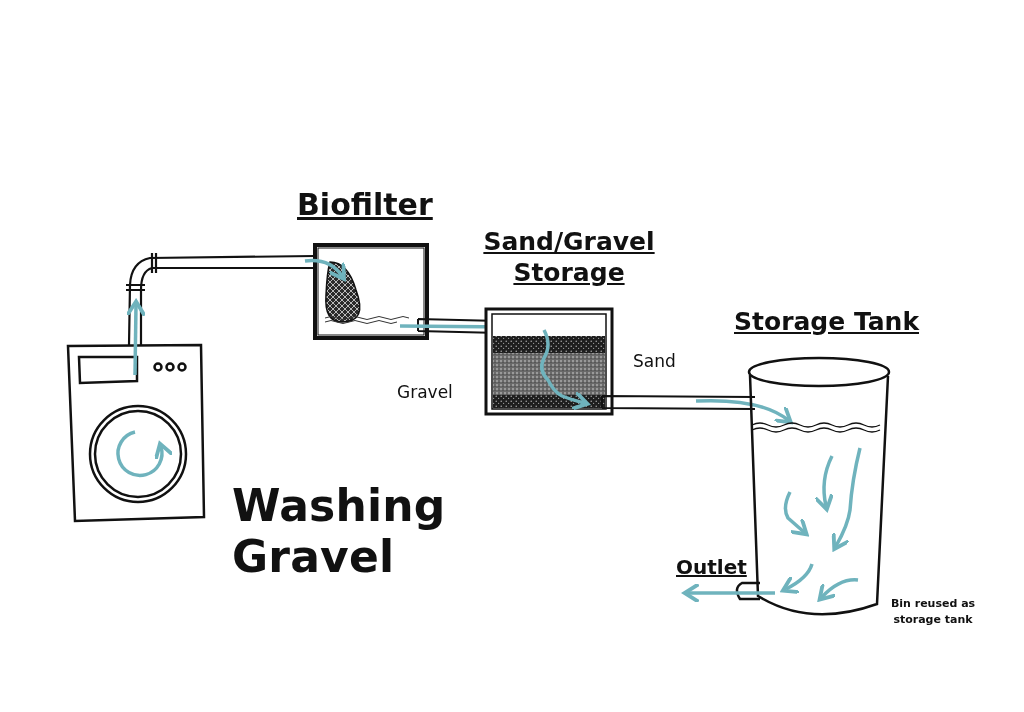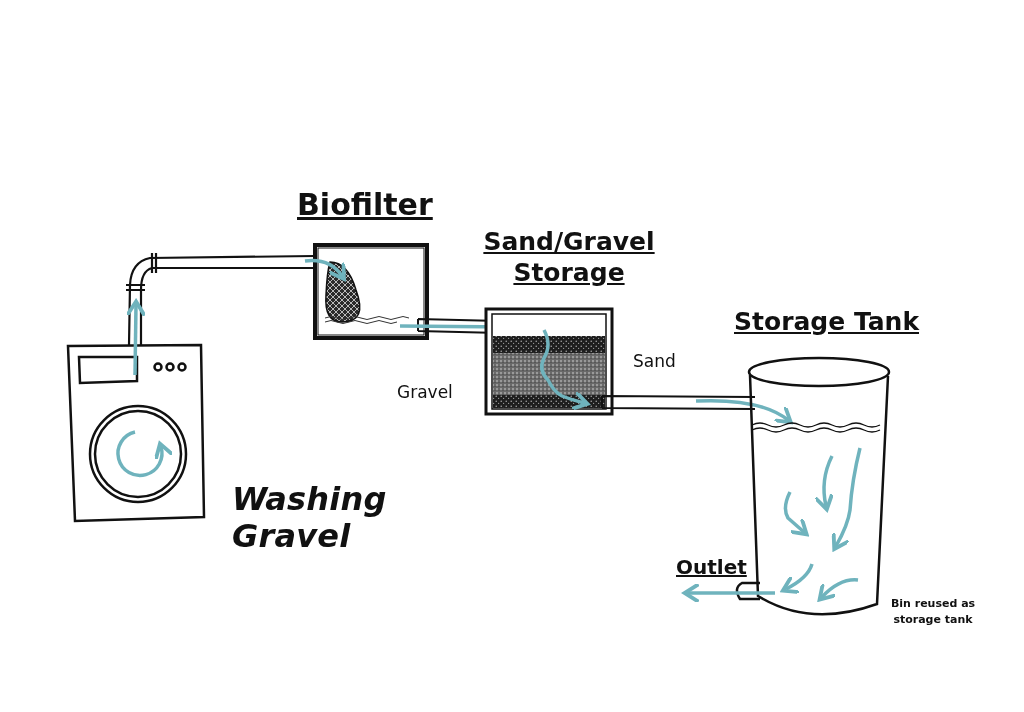--- a/index.html
+++ b/index.html
@@ -1,19 +1,19 @@
 <!DOCTYPE html>
 <html><head>
 <meta charset="utf-8">
 <style>
   html, body { margin: 0; padding: 0; background: #ffffff; }
   body { width: 1024px; height: 712px; position: relative; overflow: hidden; font-family: "DejaVu Sans", sans-serif; }
   #stage { position: absolute; left: 0; top: 0; width: 1024px; height: 712px; }
   .lbl { position: absolute; color: #111; white-space: nowrap; text-align: center; line-height: 1.15; }
-  .big { font-size: 32px; font-weight: bold; letter-spacing: 0.2px; font-style: italic; }
+  .big { font-size: 44px; font-weight: bold; letter-spacing: 0.2px; }
   .h2 { font-size: 25px; font-weight: bold; text-decoration: underline; }
   .med { font-size: 17px; }
   .sm { font-size: 13px; }
   .xs { font-size: 11px; }
 </style>
 </head>
 <body>
 
 <div id="stage">
 <svg width="1024" height="712" viewBox="0 0 1024 712" xmlns="http://www.w3.org/2000/svg">

